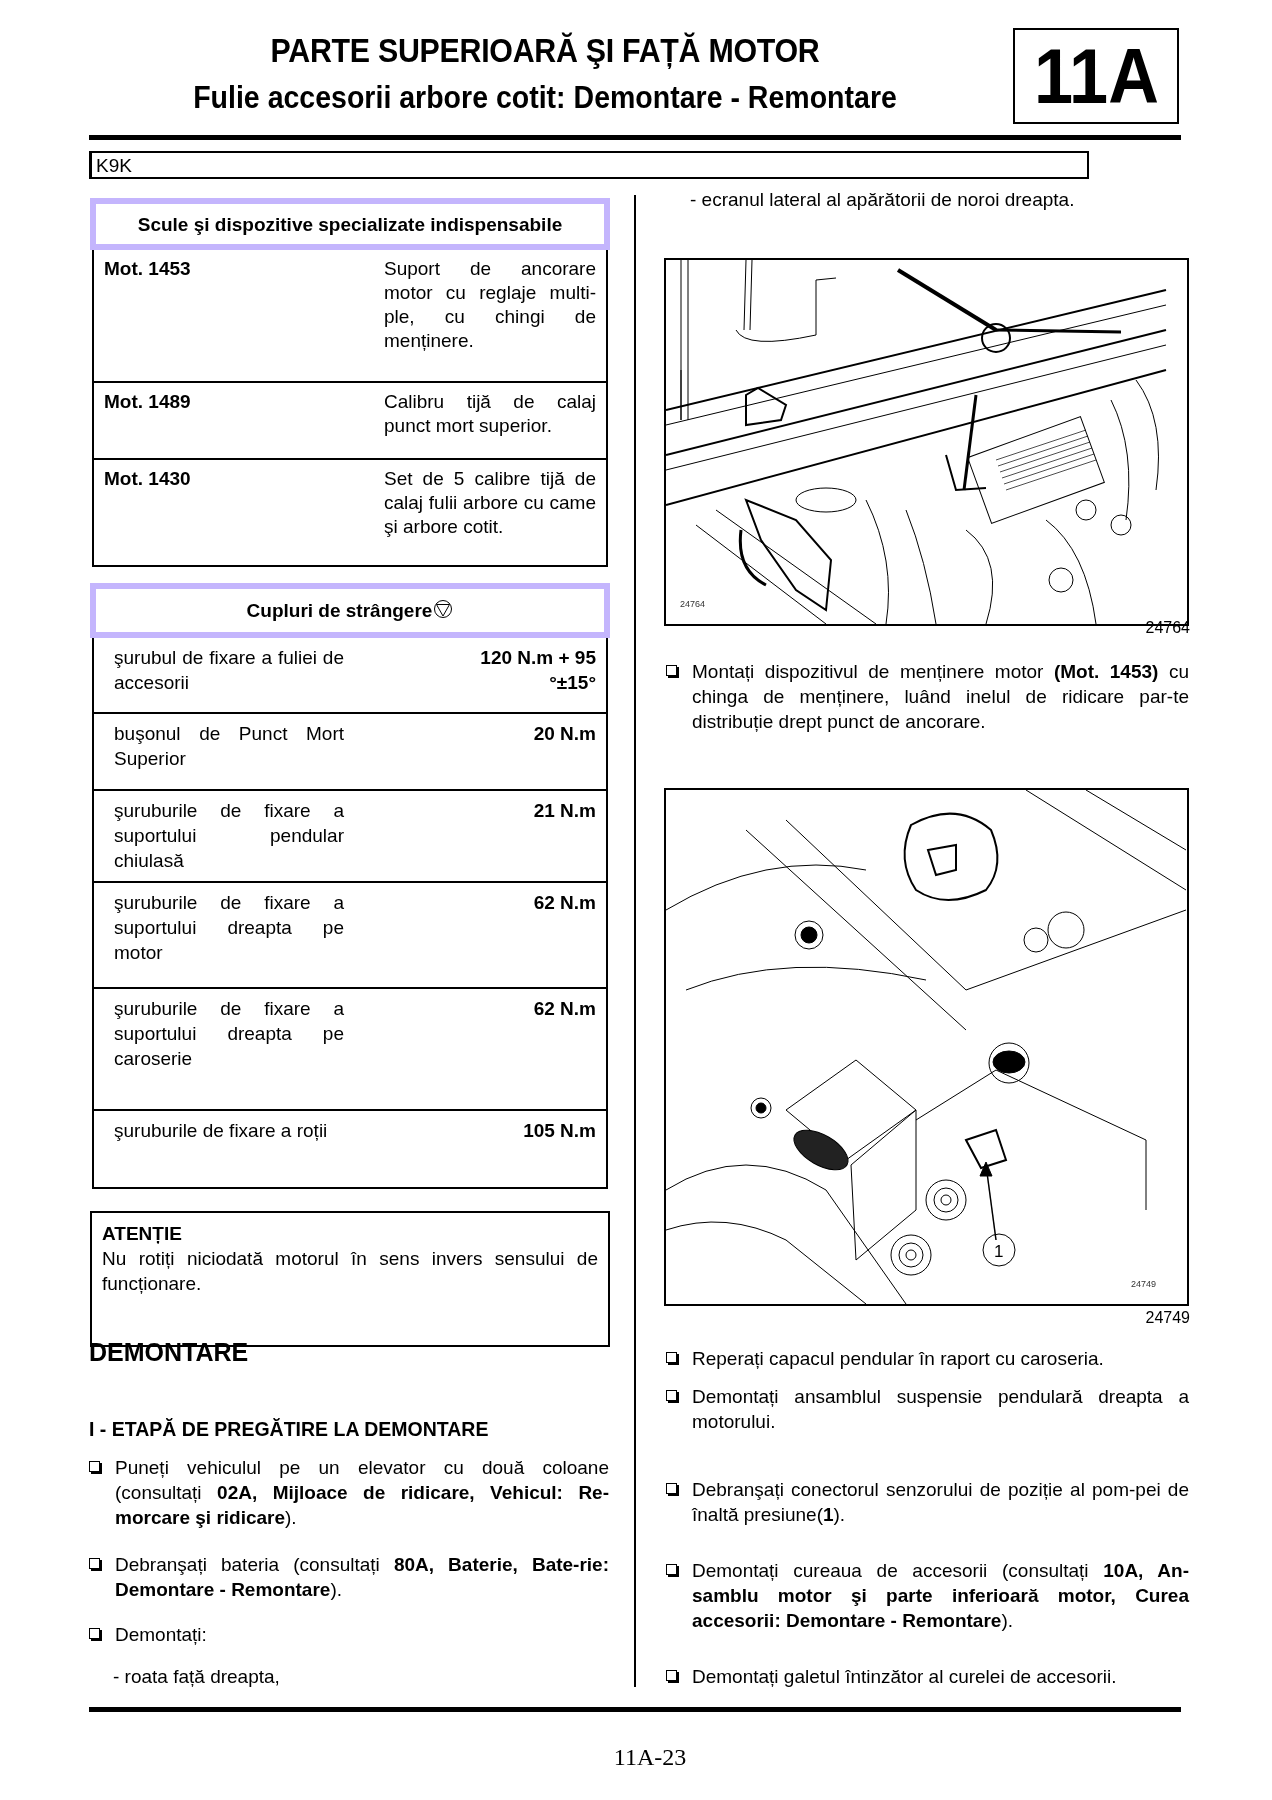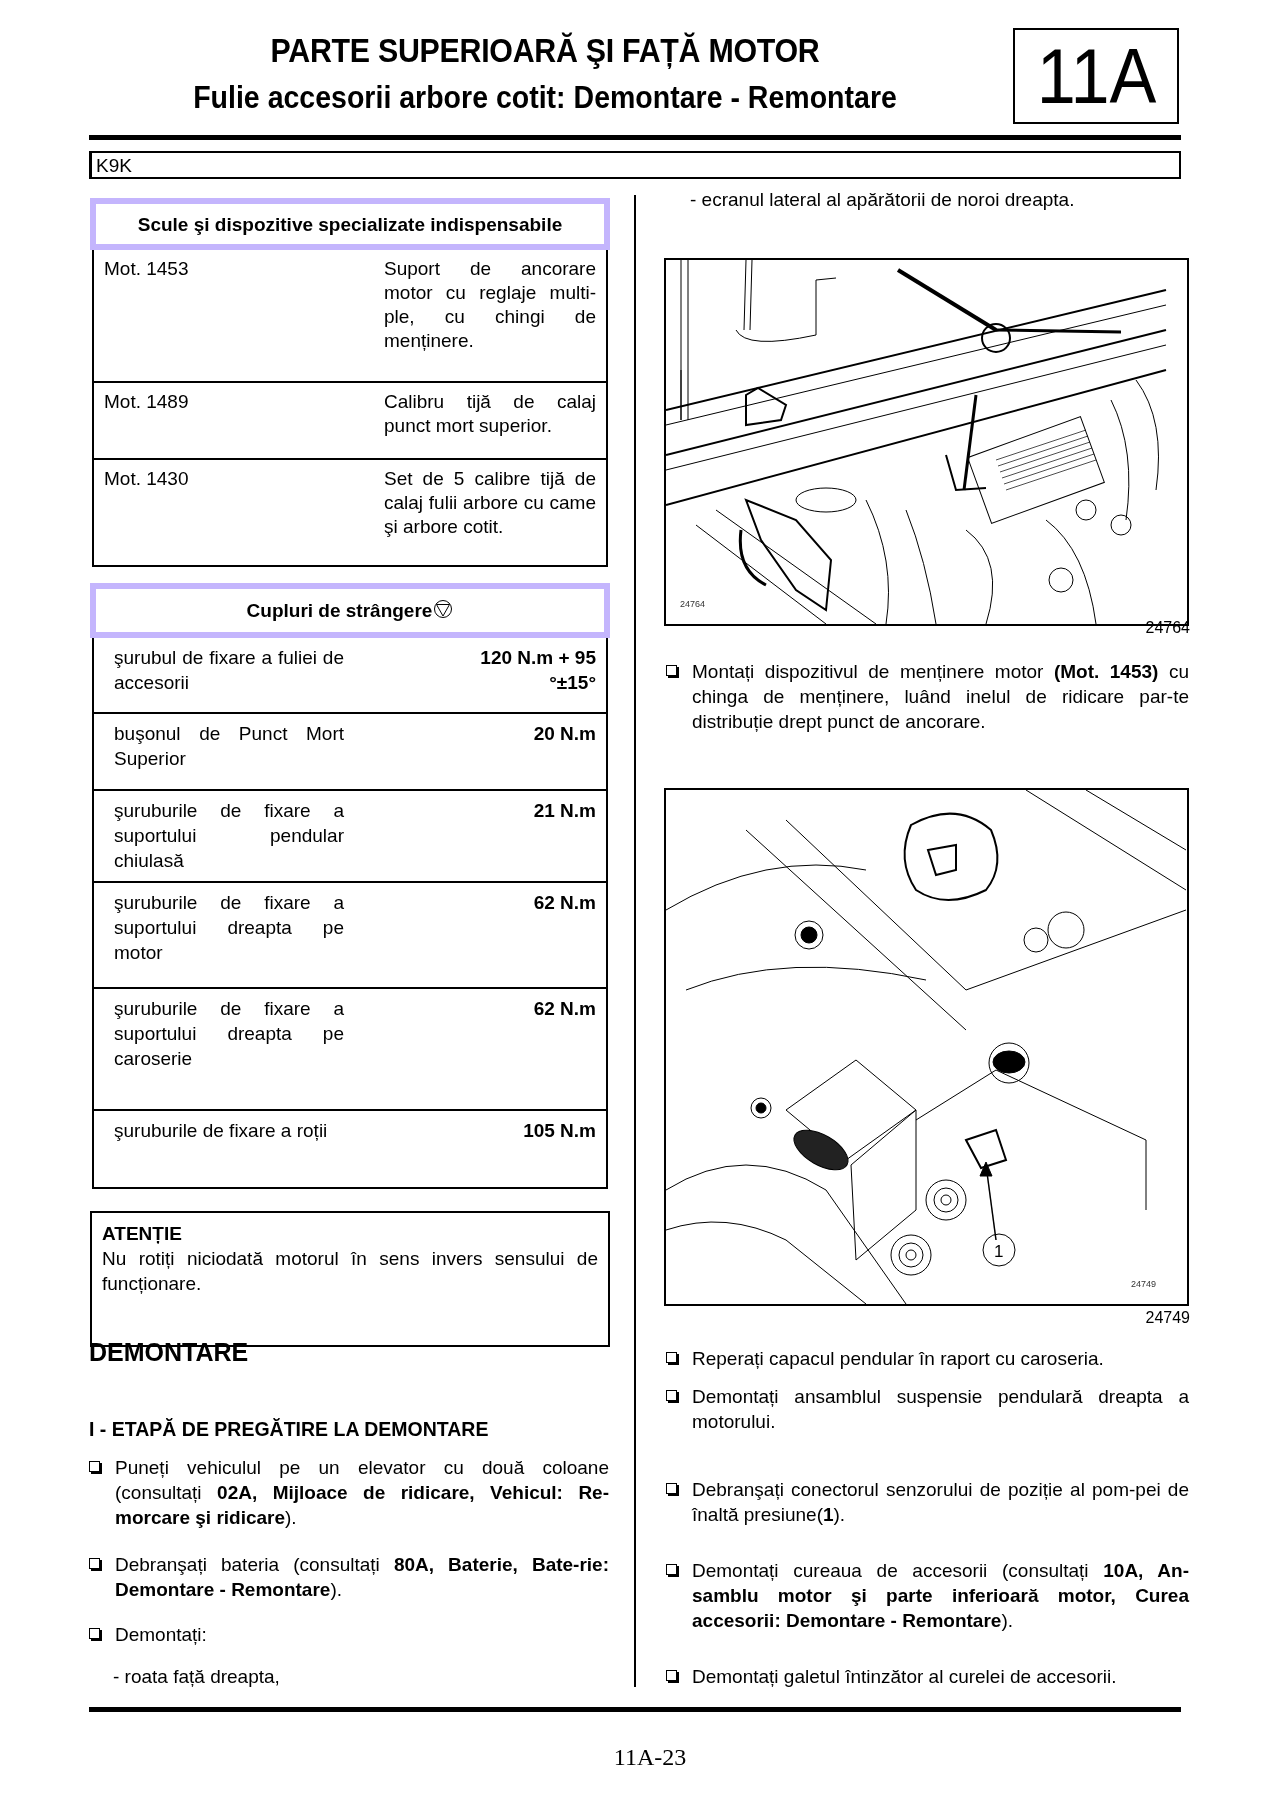--- a/index.html
+++ b/index.html
@@ -4,31 +4,31 @@
 <style>
   html, body { margin:0; padding:0; background:#ffffff; }
   body { width:1272px; height:1800px; position:relative; overflow:hidden;
          font-family:"Liberation Sans", sans-serif; color:#000; }
   .abs { position:absolute; }
   .title1 { left:90px; width:910px; top:32px; text-align:center; font-weight:bold;
             font-size:33px; letter-spacing:-0.3px; transform:scaleX(0.92); transform-origin:center; white-space:nowrap; }
   .title2 { left:90px; width:910px; top:80px; text-align:center; font-weight:bold;
             font-size:31px; transform:scaleX(0.92); transform-origin:center; white-space:nowrap; }
   .chap-box { left:1013px; top:28px; width:166px; height:96px; border:2px solid #000; box-sizing:border-box;
-              display:flex; align-items:center; justify-content:center; font-weight:normal; font-size:78px; }
+              display:flex; align-items:center; justify-content:center; font-weight:bold; font-size:78px; }
   .chap-box span { display:inline-block; transform:scaleX(0.9); }
   .rule-thick { left:89px; width:1092px; height:5px; background:#000; }
-  .k9k { left:89px; top:151px; width:1092px; height:28px; border:2px solid #000; border-left-width:3px;
+  .k9k { left:89px; top:151px; width:1000px; height:28px; border:2px solid #000; border-left-width:3px;
          box-sizing:border-box; font-size:19px; padding:2px 4px; line-height:22px; }
   .col-divider { left:634px; width:2px; background:#000; top:195px; height:1492px; }
   table.tbl { position:absolute; left:90px; width:520px; border-collapse:collapse; font-size:19px; }
   table.tbl td { border:2px solid #000; vertical-align:top; }
   table.tbl th { border:6px solid #c4b5fd; font-weight:bold; font-size:19px; padding:10px 6px 8px 6px; }
   .tools td { padding:7px 10px 8px 10px; line-height:24px; }
-  .tools td.code { font-weight:normal; width:260px; border-right:none; }
+  .tools td.code { font-weight:bold; width:260px; border-right:none; }
   .tools td.desc { border-left:none; text-align:justify; }
   .torque td { padding:7px 10px 8px 10px; line-height:25px; }
   .torque td.lbl { border-right:none; width:230px; text-align:justify;padding-left:20px; }
   .torque td.val { border-left:none; text-align:right; font-weight:bold; }
   .notice { left:90px; top:1211px; width:520px; height:136px; border:2px solid #000; box-sizing:border-box;
             padding:8px 10px; font-size:19px; line-height:25px; }
   .notice .nt { font-weight:bold; }
   .h-demont { left:89px; top:1338px; font-size:25px; font-weight:bold; }
   .h-etapa { left:89px; top:1418px; font-size:19.5px; font-weight:bold; }
   .bullet { position:absolute; font-size:19px; line-height:25px; text-align:justify; }

